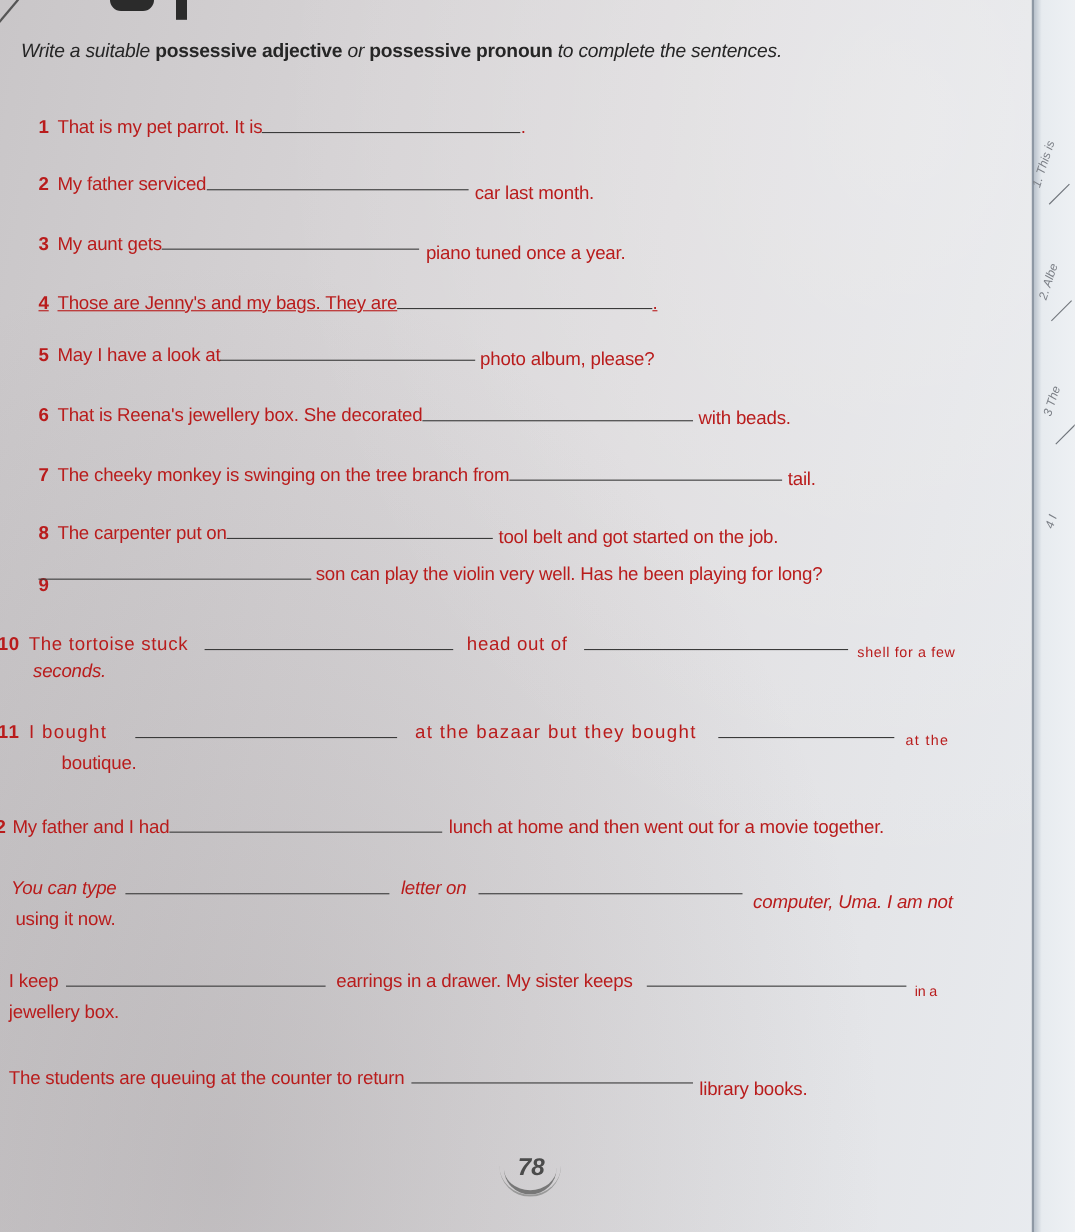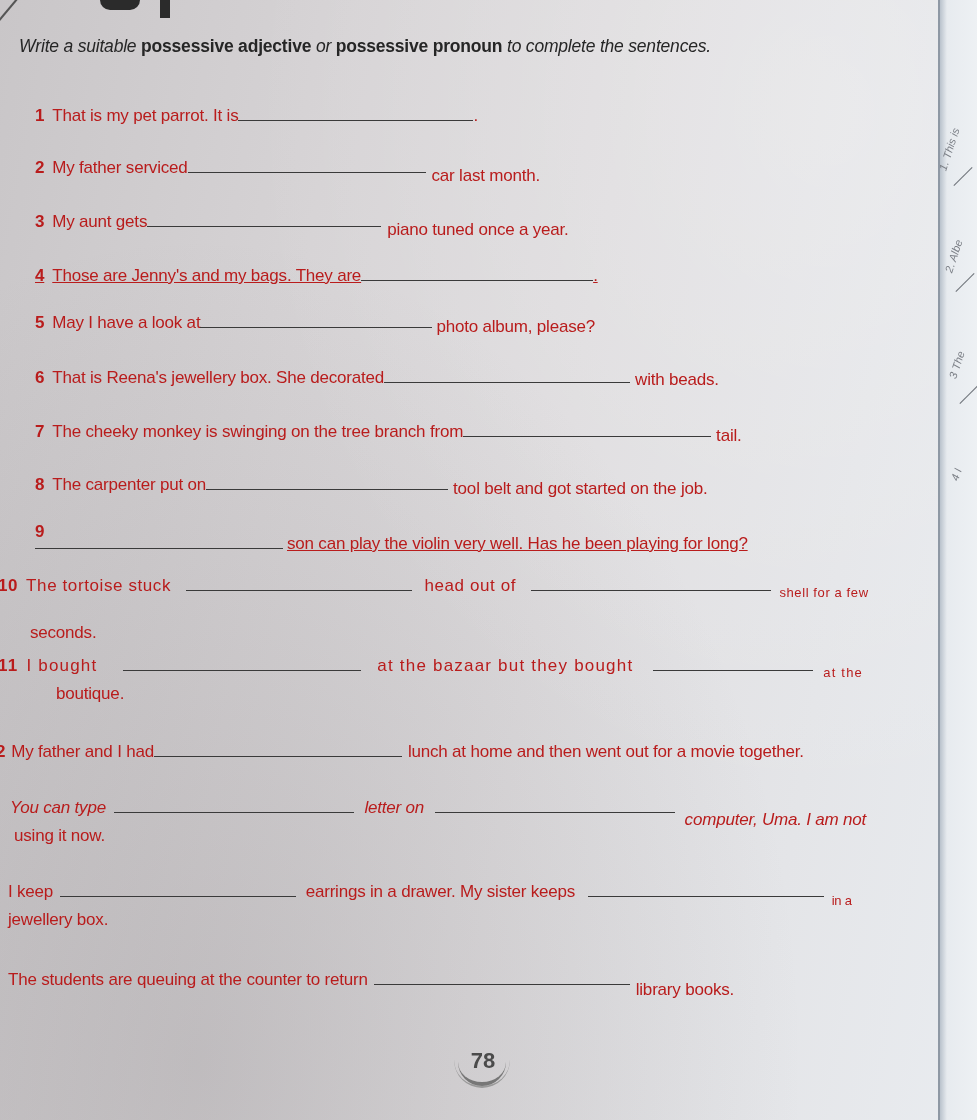--- a/index.html
+++ b/index.html
@@ -36,21 +36,21 @@
     letter-spacing: -0.2px;
   }
   .instructions .it { font-style: italic; }
   .instructions .bd { font-weight: bold; }
   .q { position: absolute; font-size: 17px; color: #b91c1c; white-space: nowrap; letter-spacing: -0.2px; }
   .q .num { font-weight: bold; margin-right: 8px; }
   .blank { display: inline-block; border-bottom: 1.3px solid #3a3a3a; height: 14px; vertical-align: baseline; }
   .page-number {
     position: absolute; left: 452px; top: 1048px; width: 62px; height: 40px; text-align: center;
   }
-  .page-number .n { font-size: 22px; font-weight: bold; color: #4b4b4b; position: relative; z-index: 2; }
+  .page-number .n { font-size: 22px; font-weight: bold; font-style: italic; color: #4b4b4b; position: relative; z-index: 2; }
   .page-number .arc {
     position: absolute; left: 6px; top: 4px; width: 48px; height: 30px;
     border-bottom: 4px solid #777; border-radius: 0 0 30px 30px;
   }
   .page-number .arc2 {
     position: absolute; left: 2px; top: 8px; width: 56px; height: 30px;
     border-bottom: 2px solid #999; border-radius: 0 0 34px 34px;
   }
   .small { font-size: 13px; text-align: right; }
 </style>
@@ -97,30 +97,30 @@
   <span class="num">7</span><span>The cheeky monkey is swinging on the tree branch from</span><span class="blank" style="width:248px;margin-right:5px;"></span><span style="position:relative;top:4px">tail.</span>
 </div>
 
 <div class="q" style="left:35px;top:475px;">
   <span class="num">8</span><span>The carpenter put on</span><span class="blank" style="width:242px;margin-right:5px;"></span><span style="position:relative;top:4px">tool belt and got started on the job.</span>
 </div>
 
 <div class="q" style="left:35px;top:522px;">
   <span class="num">9</span>
 </div>
-<div class="q" style="left:35px;top:534px;text-decoration:underline;">
+<div class="q" style="left:35px;top:512px;">
   <span class="blank" style="width:248px;margin-right:4px;"></span><span>son can play the violin very well. Has he been playing for long?</span>
 </div>
 
 <div class="q" style="left:-2px;top:576px;letter-spacing:0.6px;">
   <span class="num">10</span><span>The tortoise stuck</span>
   <span class="blank" style="width:226px;margin:0 12px 0 10px;"></span><span>head out of</span>
   <span class="blank" style="width:240px;margin:0 8px 0 10px;"></span><span class="small" style="position:relative;top:6px">shell for a few</span>
 </div>
-<div class="q" style="left:30px;top:623px;">
+<div class="q" style="left:30px;top:600px;font-style:italic;">
   <span>seconds.</span>
 </div>
 
 <div class="q" style="left:-2px;top:656px;letter-spacing:1.2px;">
   <span class="num">11</span><span>I bought</span>
   <span class="blank" style="width:238px;margin:0 16px 0 20px;"></span><span>at the bazaar but they bought</span>
   <span class="blank" style="width:160px;margin:0 10px 0 14px;"></span><span class="small" style="position:relative;top:6px">at the</span>
 </div>
 <div class="q" style="left:16px;top:684px;margin-left:40px;">
   <span>boutique.</span>

